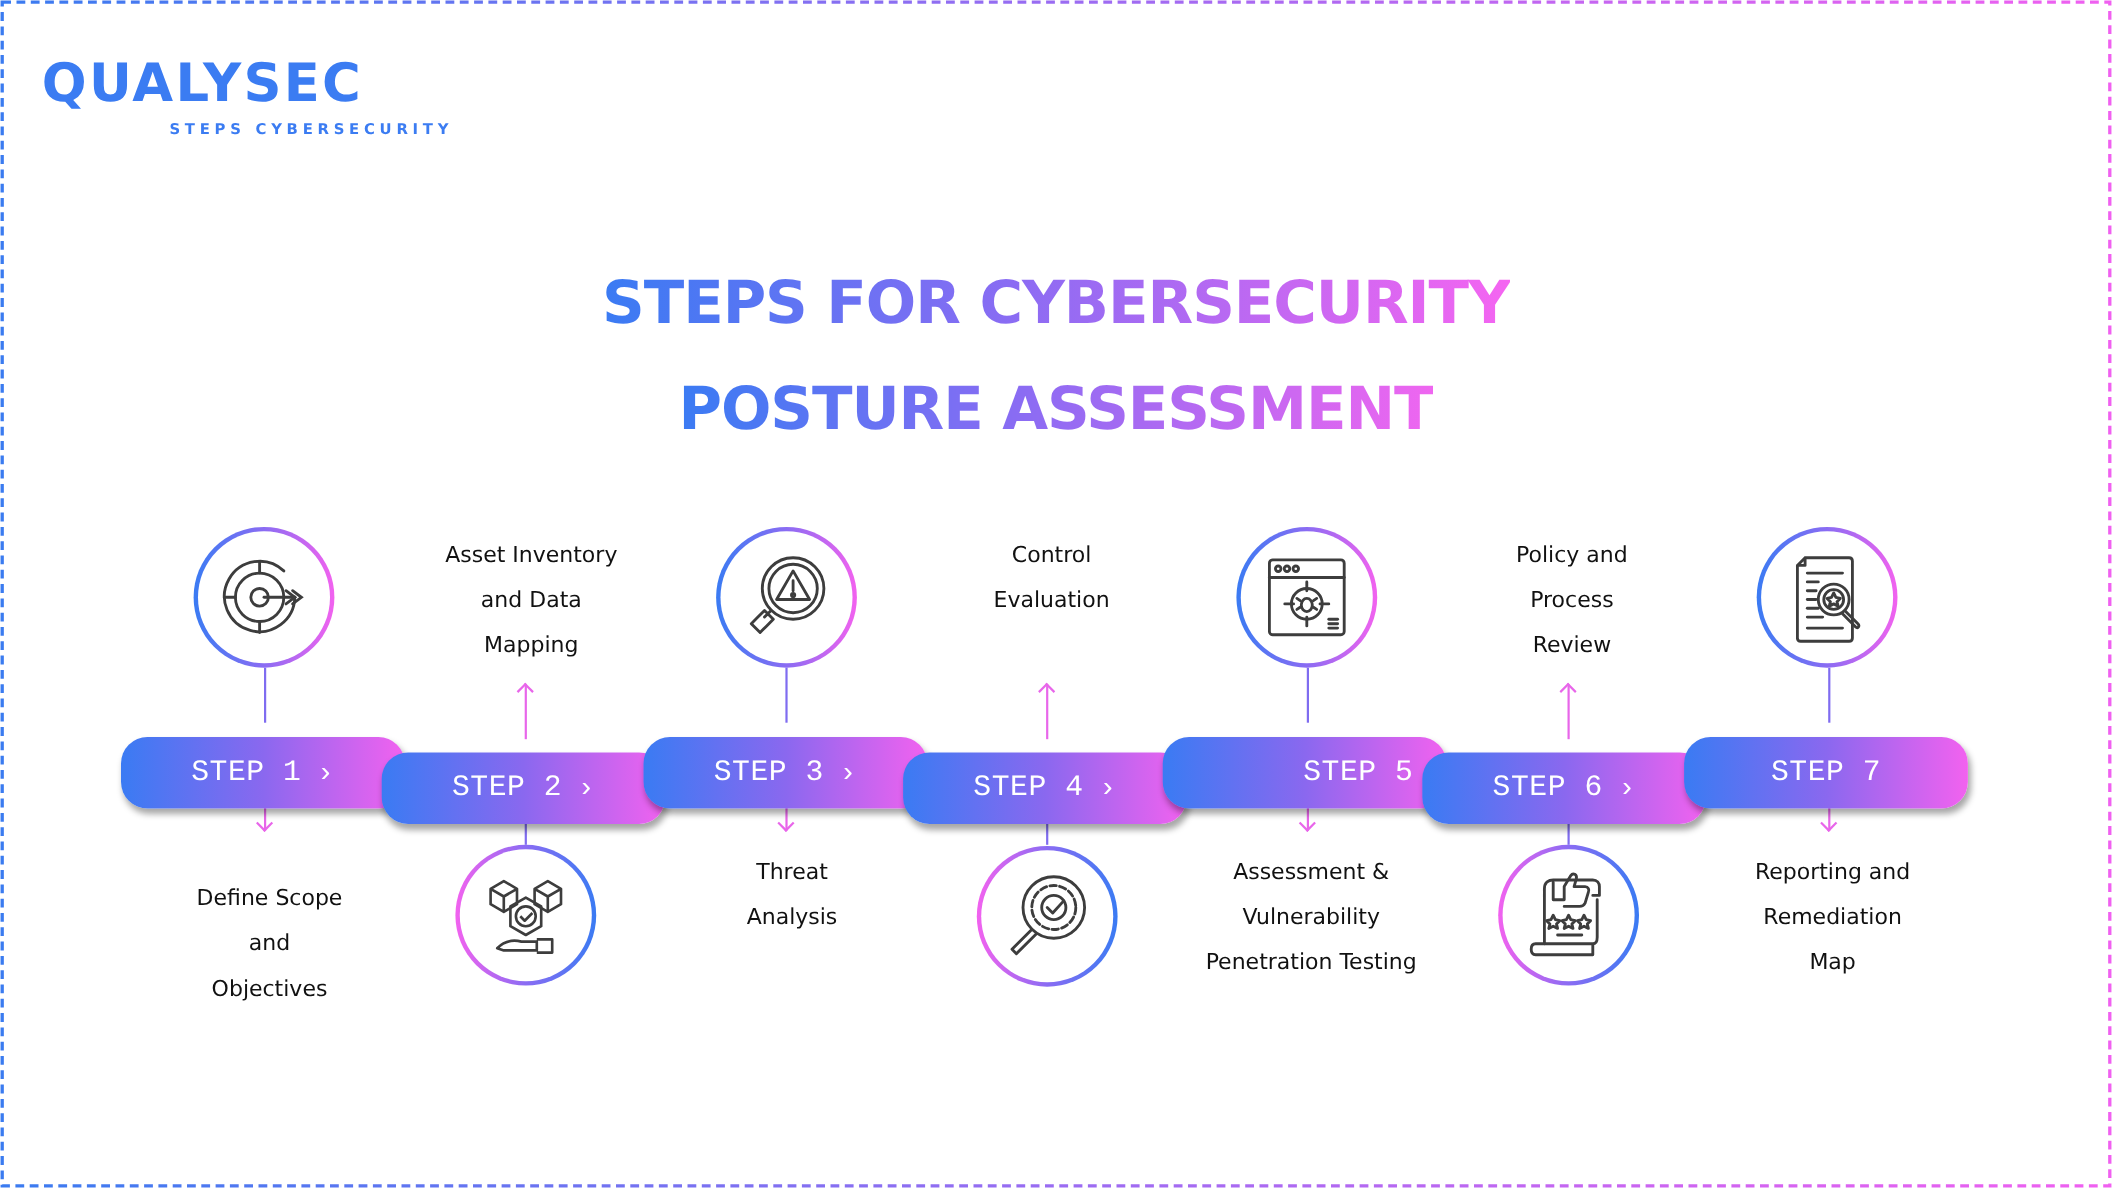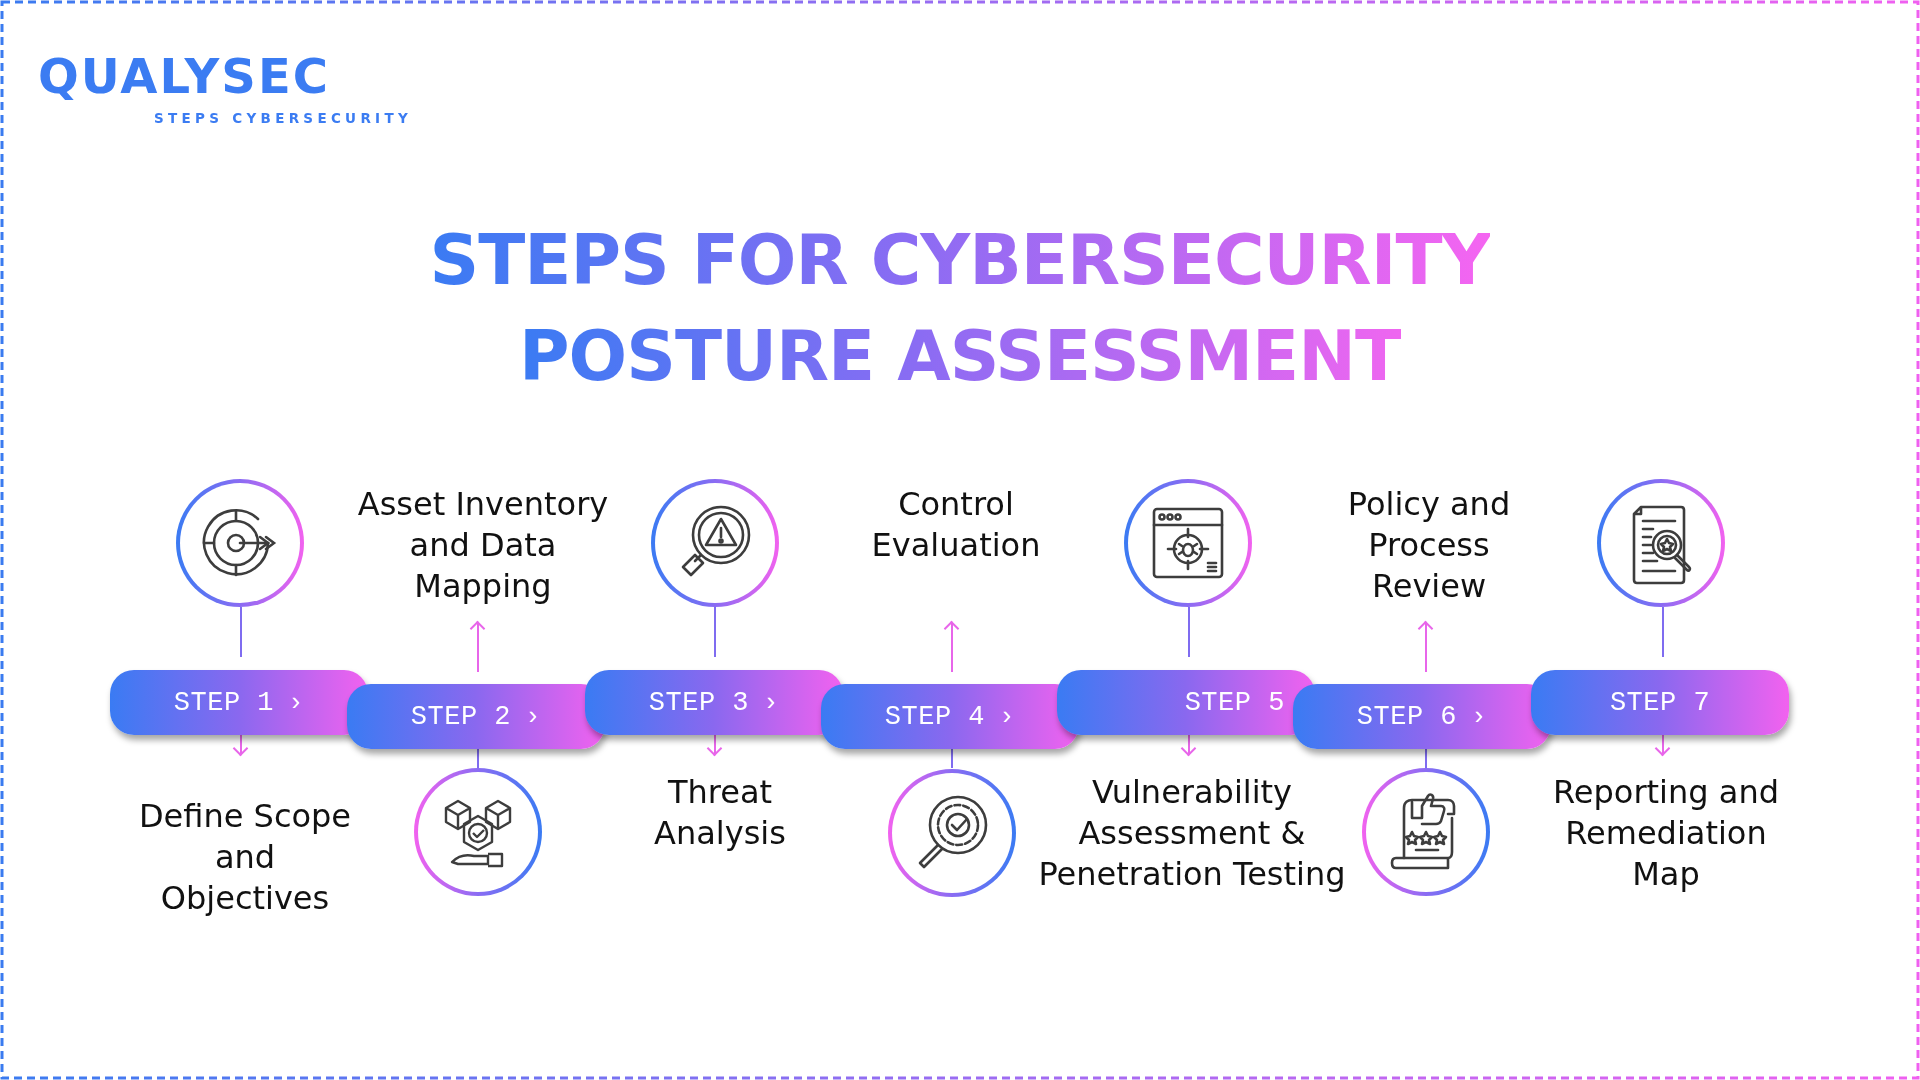--- a/index.html
+++ b/index.html
@@ -14,23 +14,23 @@
       position: absolute; left: 0; top: 0;
       font-family: "DejaVu Sans", sans-serif; font-weight: bold;
       font-size: 48px; letter-spacing: 2px; color: #3b7cf2; line-height: 80px;
     }
     .logo-tag {
       position: absolute; left: 116px; top: 74px;
       font-family: "DejaVu Sans", sans-serif; font-weight: bold;
       font-size: 13.5px; letter-spacing: 4.3px; color: #3b7cf2;
     }
     .title {
-      position: absolute; left: 0; top: 212px; width: 1920px; text-align: center;
+      position: absolute; left: 0; top: 228px; width: 1920px; text-align: center;
       font-family: "DejaVu Sans", sans-serif; font-weight: bold;
-      font-size: 69px; line-height: 96px; letter-spacing: -1px;
+      font-size: 54px; line-height: 96px; letter-spacing: -1px;
     }
     .title-line {
       display: inline-block;
       background: linear-gradient(90deg, #3a7bf3 0%, #8a6cf3 45%, #f565f1 100%);
       -webkit-background-clip: text; background-clip: text; color: transparent;
     }
     .title-line.l2 { background: linear-gradient(90deg, #3a7bf3 0%, #8a6cf3 45%, #ef66f0 100%); -webkit-background-clip: text; background-clip: text; }
     .bar {
       position: absolute; height: 65px; width: 258px; border-radius: 24px;
       background: linear-gradient(90deg, #3a7bf3 0%, #8a68ef 50%, #f262ef 100%);
@@ -55,21 +55,21 @@
     }
     .circle.top { background: linear-gradient(90deg, #3a7bf3, #8a6cf3, #f262ef); }
     .circle.bottom { background: linear-gradient(90deg, #f262ef, #8a6cf3, #3a7bf3); }
     .circle-inner {
       width: 100%; height: 100%; border-radius: 50%; background: #ffffff;
       display: flex; align-items: center; justify-content: center;
     }
     .circle-inner svg { width: 88px; height: 88px; }
     .step-text {
       position: absolute; width: 340px; text-align: center; color: #111111;
-      font-family: "DejaVu Sans", sans-serif; font-size: 32px; line-height: 41px;
+      font-family: "DejaVu Sans", sans-serif; font-size: 20px; line-height: 41px;
     }
     .step-text span { display: block; white-space: nowrap; }
   </style>
 </head>
 <body>
 
 <svg class="frame" viewBox="0 0 1920 1080">
   <defs>
     <linearGradient id="bord" x1="0" y1="0" x2="1" y2="0">
       <stop offset="0" stop-color="#3a7bf0"></stop>
@@ -259,22 +259,22 @@
 </div>
 <div class="step-text" style="left:550px; top:772px;">
   <span>Threat</span>
   <span>Analysis</span>
 </div>
 <div class="step-text" style="left:786px; top:484px;">
   <span>Control</span>
   <span>Evaluation</span>
 </div>
 <div class="step-text" style="left:1022px; top:772px;">
+  <span>Assessment &amp;</span>
   <span>Vulnerability</span>
-  <span>Assessment &amp;</span>
   <span>Penetration Testing</span>
 </div>
 <div class="step-text" style="left:1259px; top:484px;">
   <span>Policy and</span>
   <span>Process</span>
   <span>Review</span>
 </div>
 <div class="step-text" style="left:1496px; top:772px;">
   <span>Reporting and</span>
   <span>Remediation</span>

